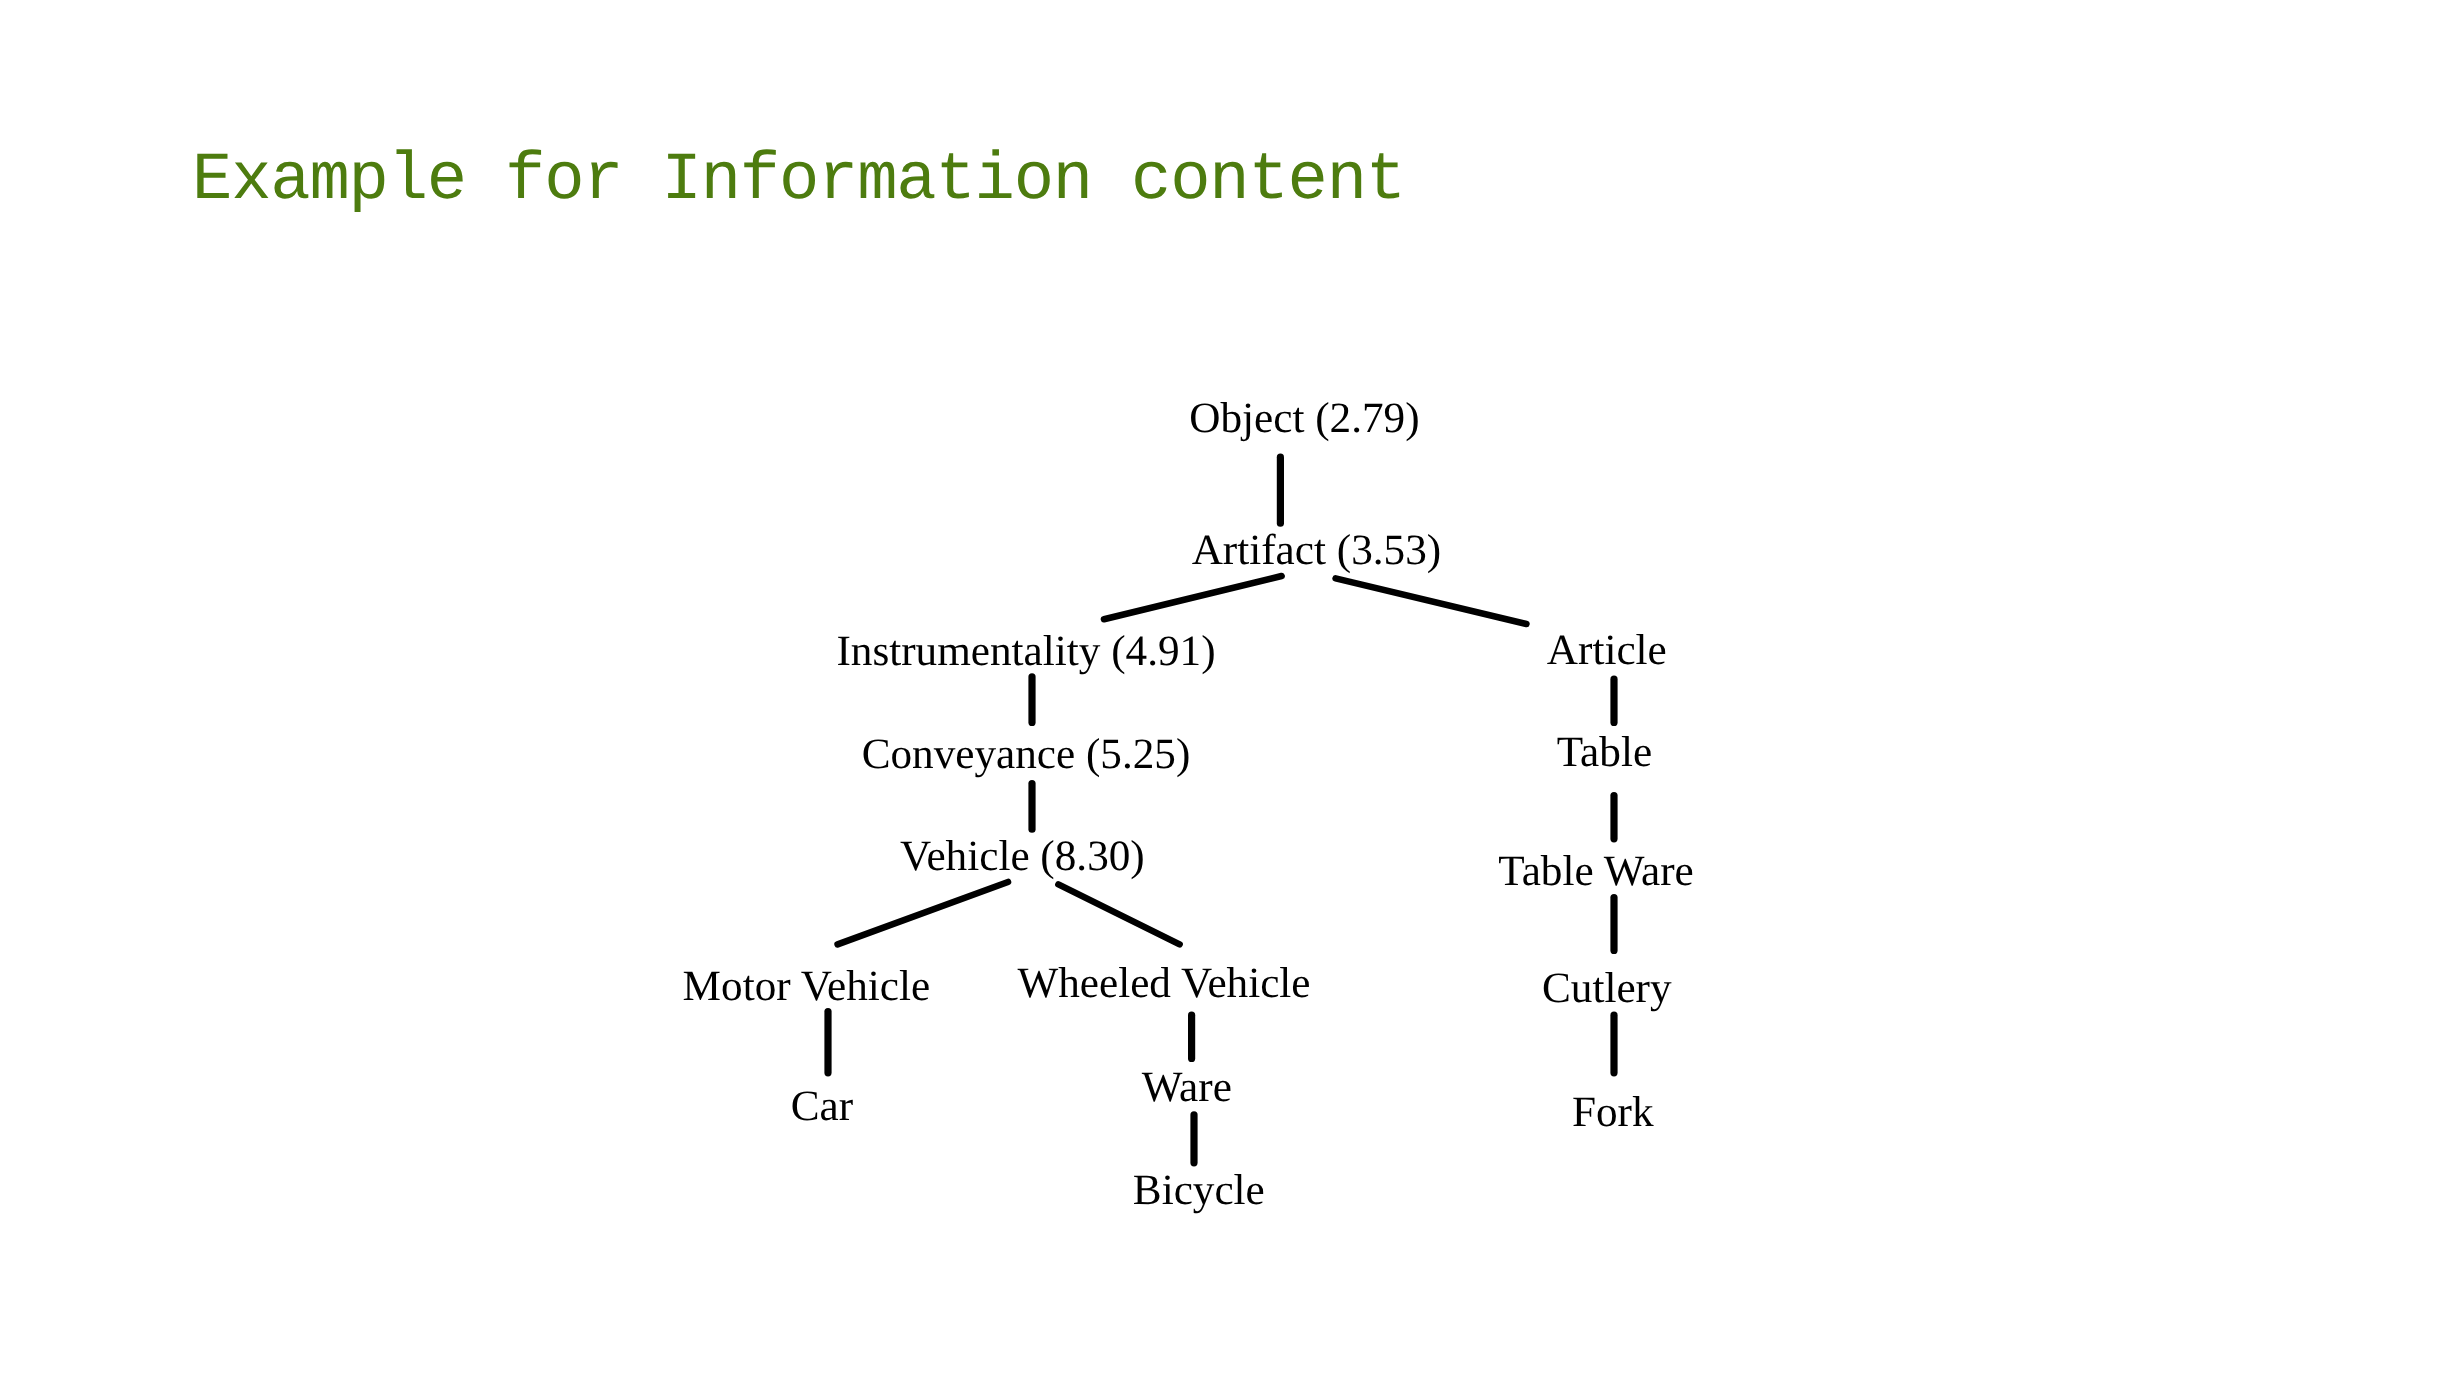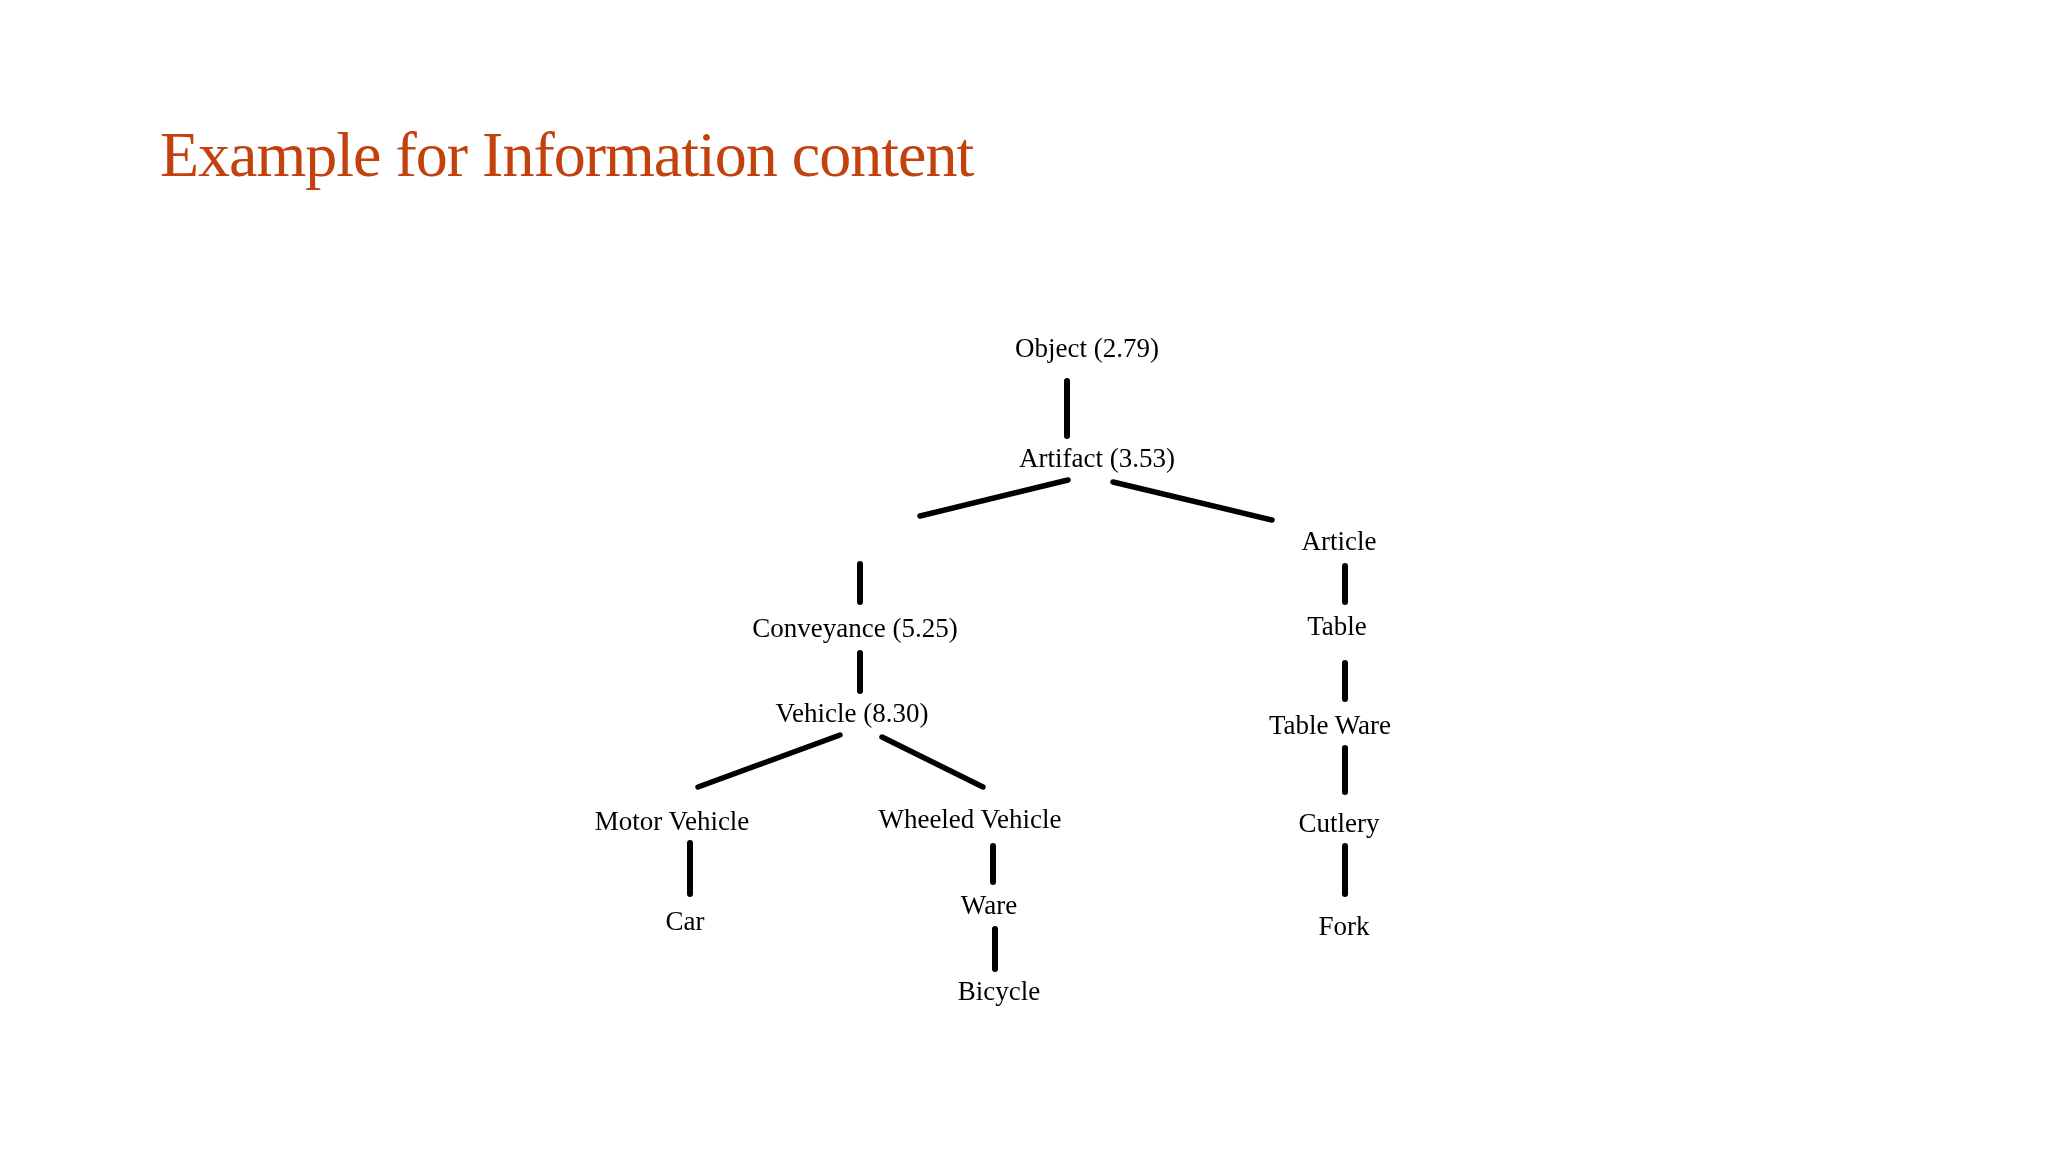--- a/index.html
+++ b/index.html
@@ -17,47 +17,47 @@
   }
   .slide {
     position: absolute;
     inset: 0;
     background: #ffffff;
   }
   .slide-title {
     position: absolute;
     left: 160px;
     top: 118px;
-    font-family: Liberation Serif, serif;
+    font-family: Liberation Mono, monospace;
     font-weight: 400;
-    font-size: 64px;
+    font-size: 56px;
     line-height: 1.15;
     letter-spacing: -1px;
-    color: #c2410c;
+    color: #4d7c0f;
     white-space: nowrap;
   }
   .edges-svg {
     position: absolute;
     left: 0;
     top: 0;
     width: 2048px;
     height: 1152px;
   }
   .edges-svg line {
     stroke: #000000;
     stroke-width: 6;
     stroke-linecap: round;
   }
   .edges-svg line.diag {
     stroke-width: 5.5;
   }
   .node {
     position: absolute;
     transform: translate(-50%, -50%);
-    font-size: 27px;
+    font-size: 36px;
     line-height: 1.1;
     white-space: nowrap;
     color: #000000;
   }
 </style>
 </head>
 <body>
 
 <div class="slide">
 
@@ -75,20 +75,21 @@
     <line x1="993" y1="846" x2="993" y2="882"></line>
     <line x1="995" y1="929" x2="995" y2="969"></line>
     <line x1="1345" y1="566" x2="1345" y2="602"></line>
     <line x1="1345" y1="663" x2="1345" y2="699"></line>
     <line x1="1345" y1="748" x2="1345" y2="792"></line>
     <line x1="1345" y1="846" x2="1345" y2="894"></line>
   </svg>
 
   <div class="node" style="left:1087px; top:349px">Object (2.79)</div>
   <div class="node" style="left:1097px; top:459px">Artifact (3.53)</div>
+  <div class="node" style="left:855px;  top:543px">Instrumentality (4.91)</div>
   <div class="node" style="left:1339px; top:542px">Article</div>
   <div class="node" style="left:855px;  top:629px">Conveyance (5.25)</div>
   <div class="node" style="left:1337px; top:627px">Table</div>
   <div class="node" style="left:852px;  top:714px">Vehicle (8.30)</div>
   <div class="node" style="left:1330px; top:726px">Table Ware</div>
   <div class="node" style="left:672px;  top:822px">Motor Vehicle</div>
   <div class="node" style="left:970px;  top:820px">Wheeled Vehicle</div>
   <div class="node" style="left:1339px; top:824px">Cutlery</div>
   <div class="node" style="left:685px;  top:922px">Car</div>
   <div class="node" style="left:989px;  top:906px">Ware</div>

